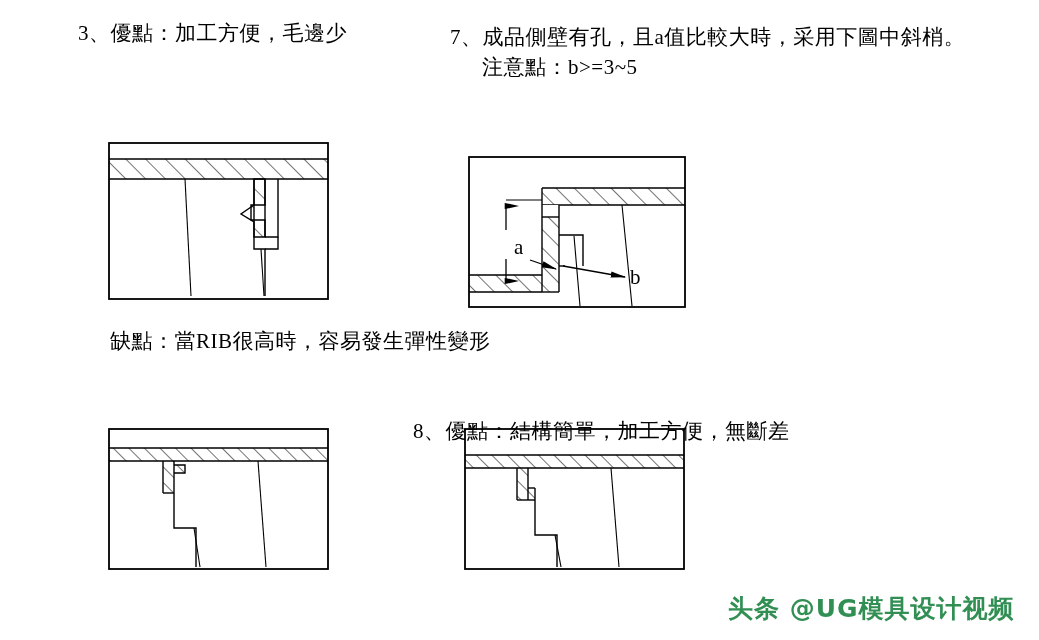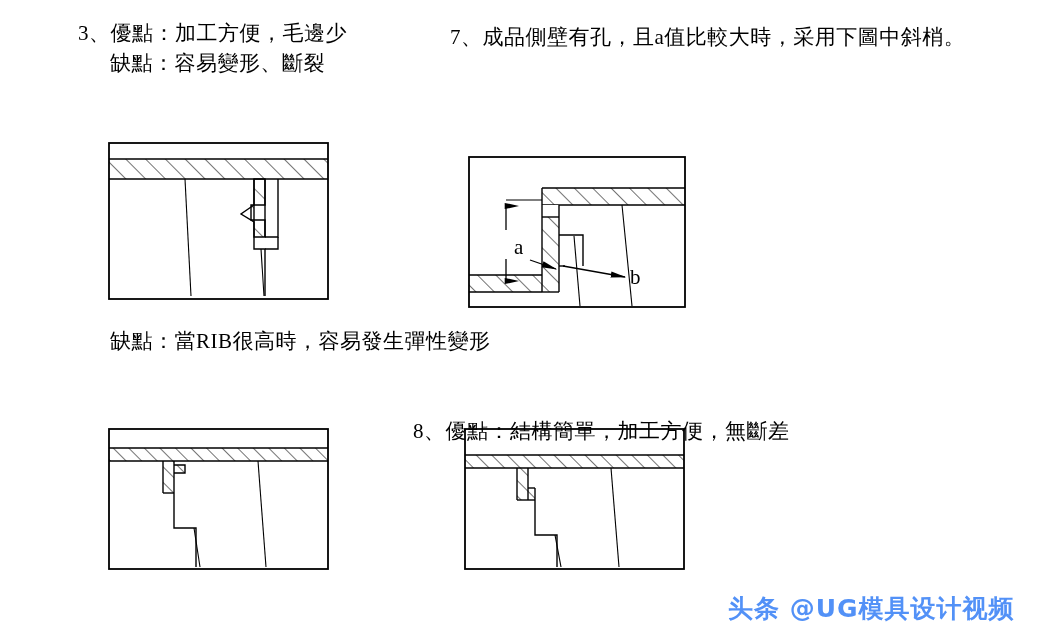--- a/index.html
+++ b/index.html
@@ -52,43 +52,43 @@
   #fig-4 { left: 464px; top: 428px; }
 
   
   #watermark {
     position: absolute;
     left: 728px;
     top: 592px;
     font-family: "DejaVu Sans", "Liberation Sans", sans-serif;
     font-size: 25px;
     font-weight: bold;
-    color: #3b82f6;
+    color: #15803d;
     letter-spacing: 1px;
     opacity: 0.88;
     white-space: nowrap;
   }
   .dim-label {
     font-family: "Liberation Serif", "DejaVu Serif", serif;
     font-size: 21px;
     fill: #000;
   }
 </style>
 </head>
 <body>
 
 <div class="page">
 
   <div class="txt-block" id="block-3">
     <div class="txt-line">3、優點：加工方便，毛邊少</div>
-    <div class="txt-line indent-1">缺點：容易變形、斷裂</div>
   </div>
 
   <div class="txt-block" id="block-7">
     <div class="txt-line">7、成品側壁有孔，且a值比較大時，采用下圖中斜梢。</div>
+    <div class="txt-line indent-1">注意點：b&gt;=3~5</div>
   </div>
 
   <div class="txt-block" id="block-4">
     <div class="txt-line indent-1">缺點：當RIB很高時，容易發生彈性變形</div>
   </div>
 
   <div class="txt-block" id="block-8">
     <div class="txt-line">8、優點：結構簡單，加工方便，無斷差</div>
   </div>
 

